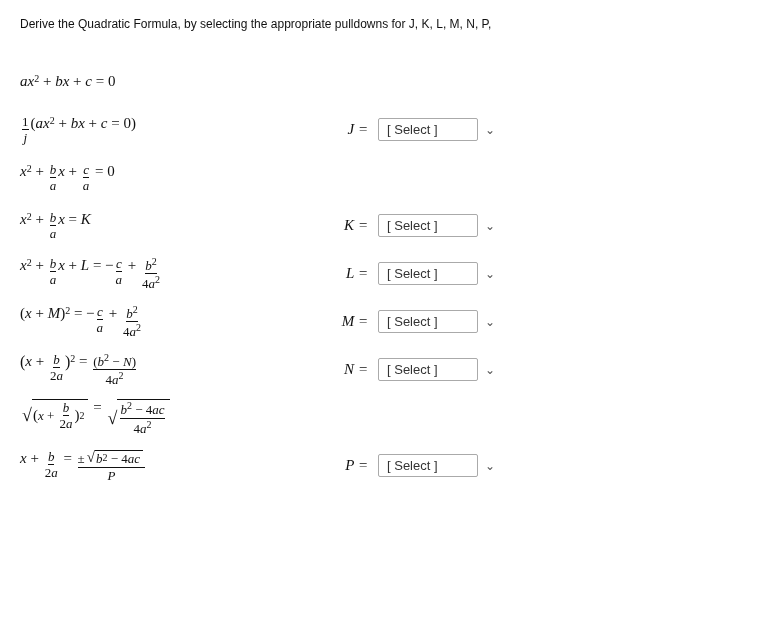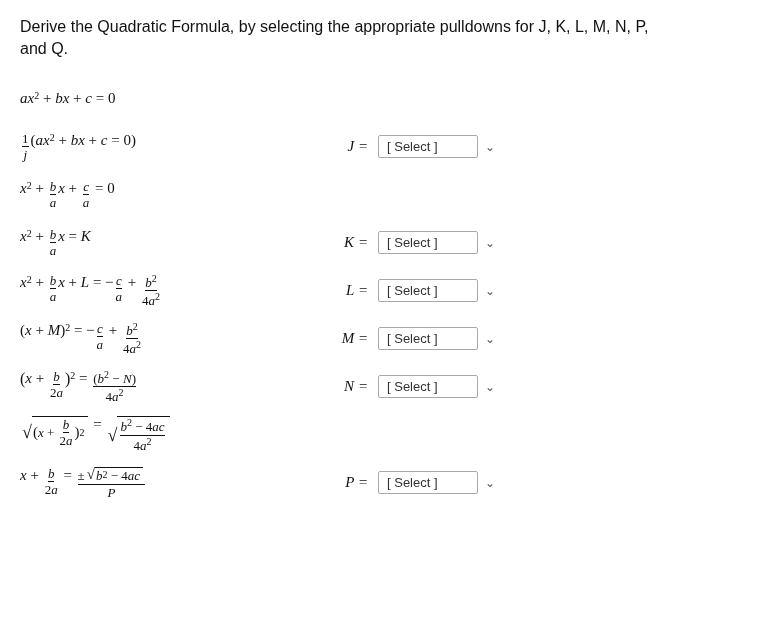--- a/index.html
+++ b/index.html
@@ -6,23 +6,23 @@
     body {
       font-family: Arial, sans-serif;
       background: #fff;
       width: 781px;
       min-height: 635px;
       padding: 16px 20px;
       font-size: 14px;
       color: #111;
     }
     .instructions {
-      font-size: 16px;
+      font-size: 12px;
       line-height: 1.4;
-      margin-bottom: 19px;
+      margin-bottom: 30px;
       max-width: 700px;
     }
     .equation-row {
       display: flex;
       align-items: center;
       margin-bottom: 10px;
       min-height: 38px;
     }
     .eq-left {
       width: 320px;
@@ -102,21 +102,20 @@
       font-size: 13px;
       display: inline-flex;
       align-items: center;
     }
   </style>
 </head>
 <body>
 
 <div class="instructions">
   <div>Derive the Quadratic Formula, by selecting the appropriate pulldowns for J, K, L, M, N, P,</div>
-  <div>and Q.</div>
 </div>
 
 <div class="equation-row">
   <div class="eq-left math">
     <i>ax</i><sup>2</sup>&nbsp;+&nbsp;<i>bx</i>&nbsp;+&nbsp;<i>c</i>&nbsp;=&nbsp;0
   </div>
 </div>
 
 <div class="equation-row">
   <div class="eq-left math">

